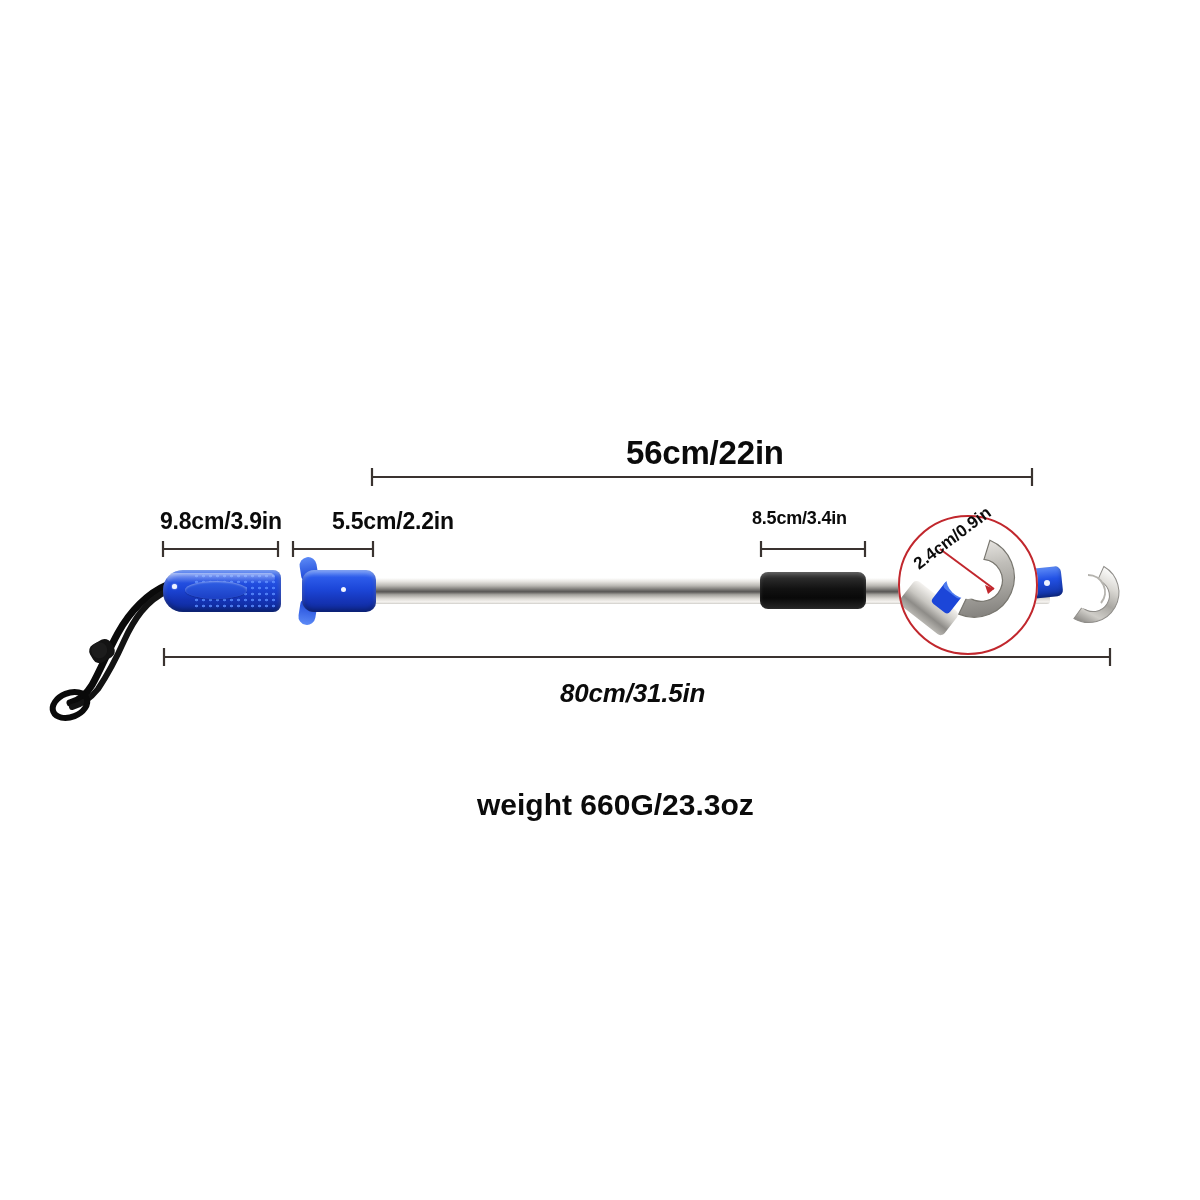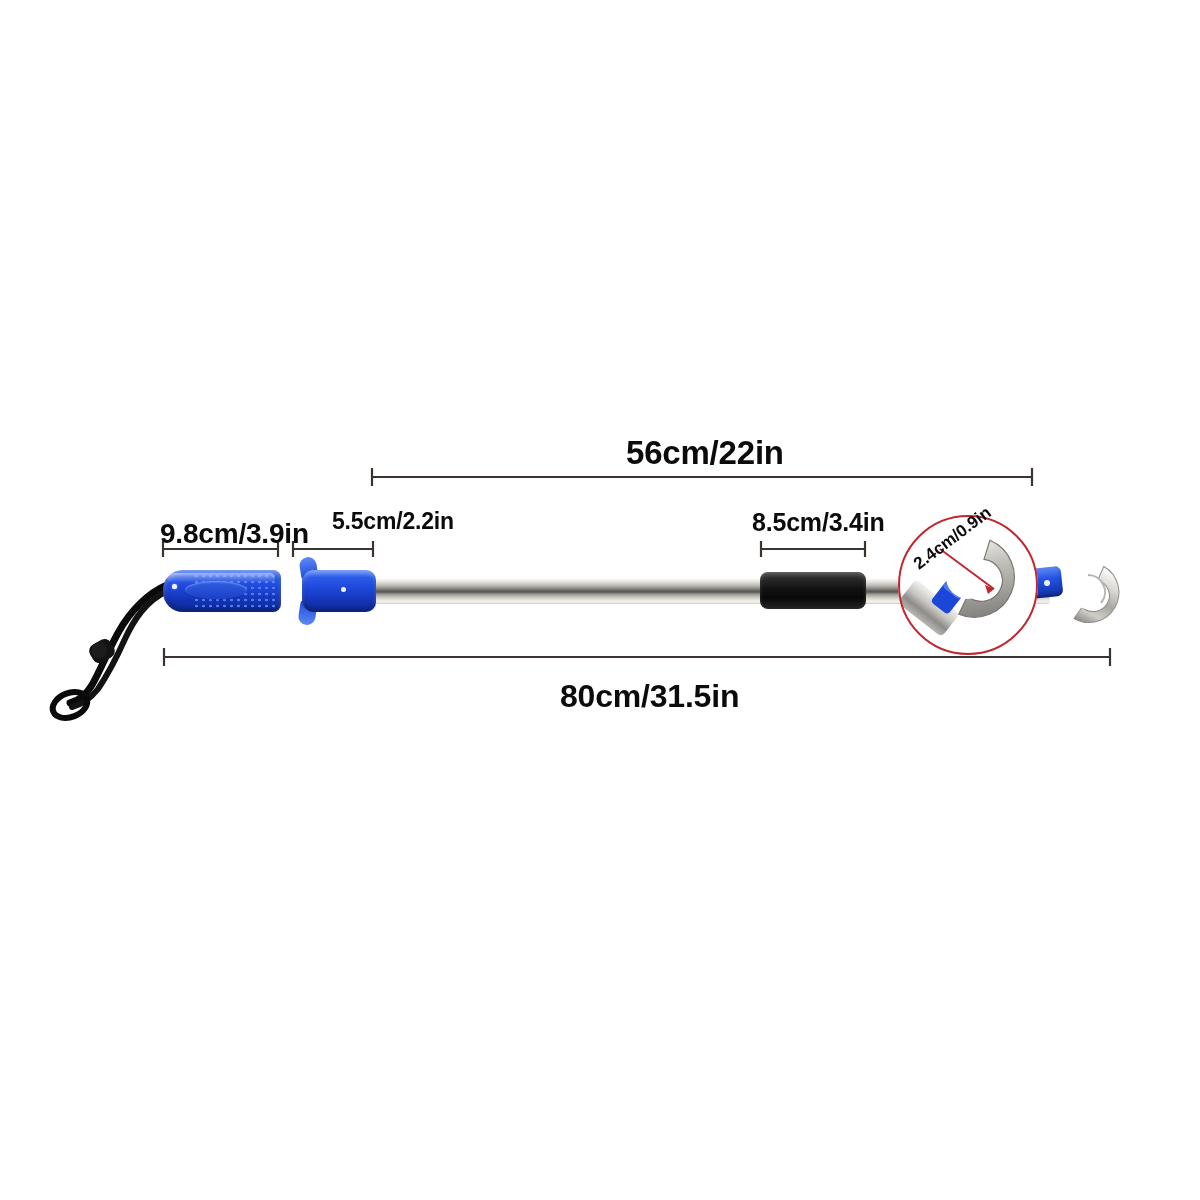--- a/index.html
+++ b/index.html
@@ -23,24 +23,24 @@
   
   .dim-label {
     position: absolute;
     font-family: "Liberation Sans", sans-serif;
     font-weight: bold;
     color: #0b0b0b;
     white-space: nowrap;
     letter-spacing: -0.2px;
   }
   .dim-56   { left: 626px; top: 434px;  font-size: 33px; }
-  .dim-98   { left: 160px; top: 508px;  font-size: 28px; margin-top: 10px; }
+  .dim-98   { left: 160px; top: 508px;  font-size: 23px; }
   .dim-55   { left: 288px; top: 508px;  font-size: 23px; margin-left: 44px; }
-  .dim-85   { left: 752px; top: 508px;  font-size: 25px; }
-  .dim-80   { left: 560px; top: 678px;  font-size: 32px; }
+  .dim-85   { left: 752px; top: 508px;  font-size: 18px; }
+  .dim-80   { left: 560px; top: 678px;  font-size: 26px; font-style: italic; }
   .weight-label {
     position: absolute;
     left: 477px; top: 788px;
     font-size: 30px;
     font-weight: bold;
     color: #0b0b0b;
     white-space: nowrap;
     font-family: "Liberation Sans", sans-serif;
   }
 
@@ -371,14 +371,15 @@
   <div class="dim-label dim-56">56cm/22in</div>
 
   <div class="dim-label dim-98">9.8cm/3.9in</div>
 
   <div class="dim-label dim-55">5.5cm/2.2in</div>
 
   <div class="dim-label dim-85">8.5cm/3.4in</div>
 
   <div class="dim-label dim-80">80cm/31.5in</div>
 
+  <div class="weight-label">weight 660G/23.3oz</div>
 
 </div>
 
 </body></html>

